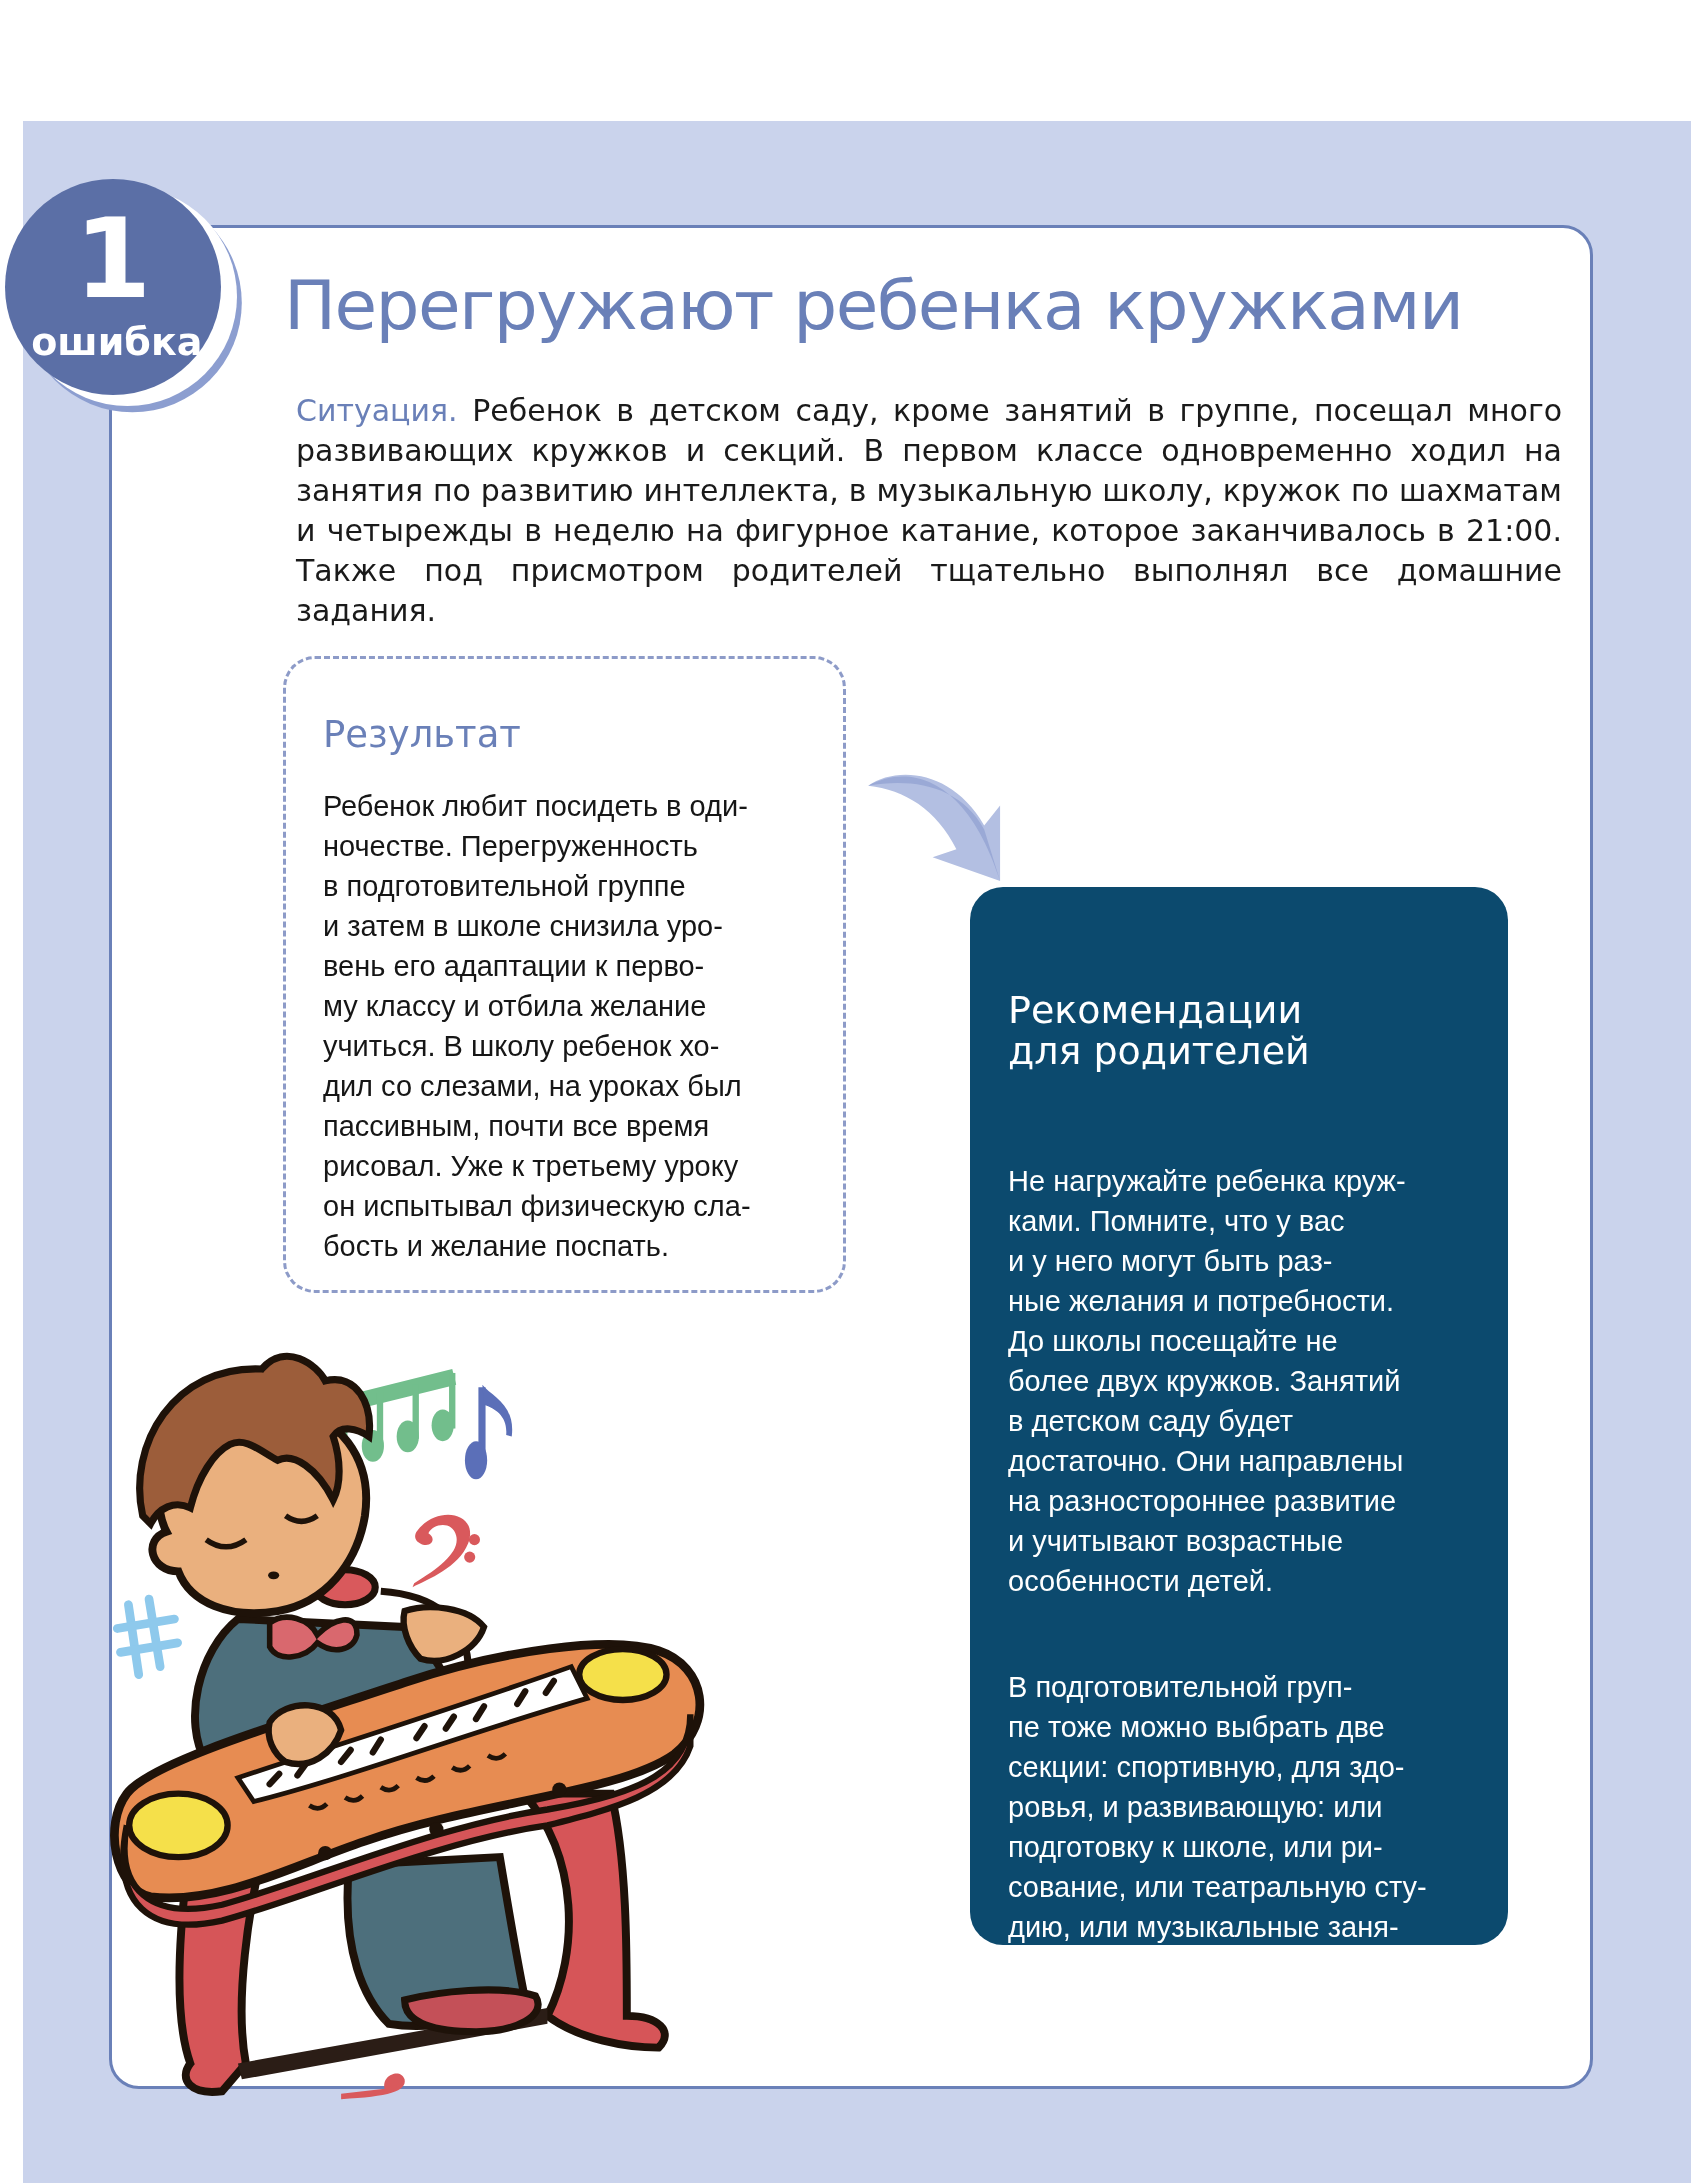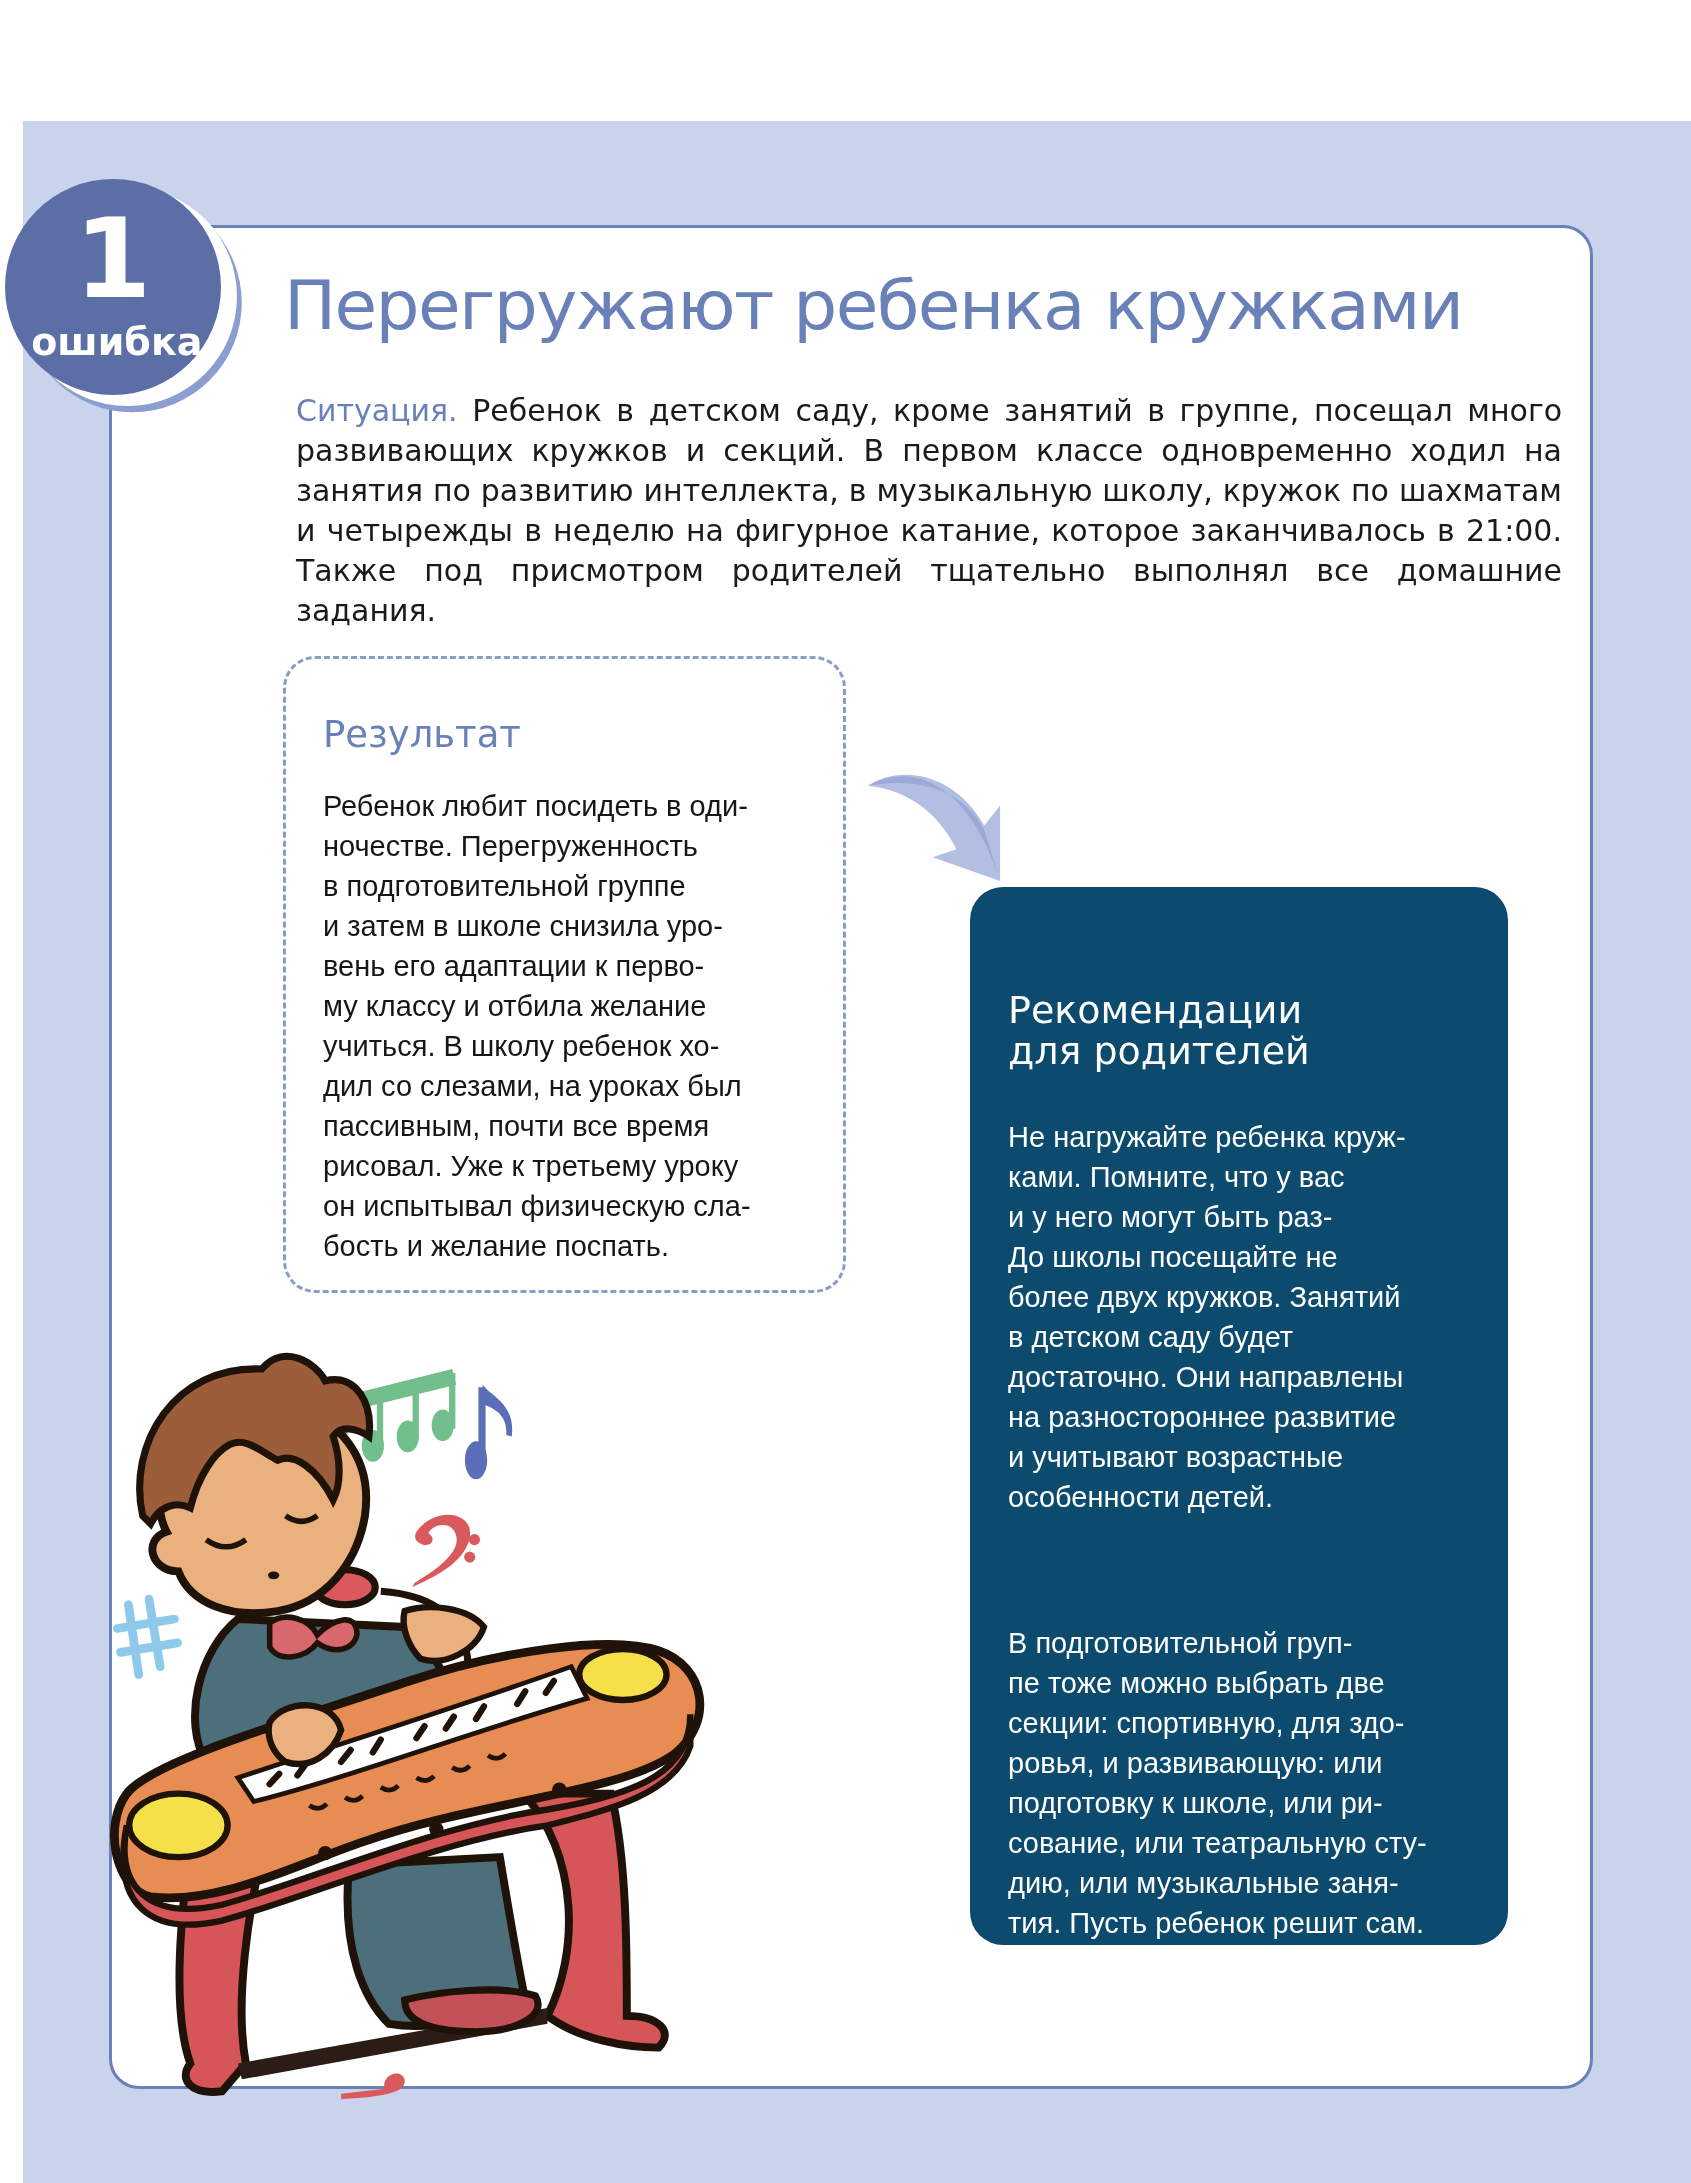--- a/index.html
+++ b/index.html
@@ -100,20 +100,21 @@
     position: absolute; left: 38px; top: 103px;
     font-family: "DejaVu Sans", sans-serif;
     font-size: 38px; line-height: 41px;
     color: #ffffff;
   }
   .rec-text {
     position: absolute; left: 38px; width: 484px;
     font-family: "Liberation Sans", sans-serif;
     font-size: 29px; line-height: 40px;
     color: #ffffff;
+    margin-top: 44px;
   }
   .rec-p1 { top: 230px; }
   .rec-p2 { top: 736px; }
   .illustration { position: absolute; left: 103px; top: 1349px; width: 754px; height: 794px; }
 </style>
 </head>
 <body>
 
 <div class="panel"></div>
 <div class="card"></div>
@@ -155,20 +156,21 @@
 
 <div class="rec">
   <div class="rec-title">
     <div>Рекомендации</div>
     <div>для родителей</div>
   </div>
   <div class="rec-text rec-p1">
     <div>Не нагружайте ребенка круж-</div>
     <div>ками. Помните, что у вас</div>
     <div>и у него могут быть раз-</div>
+    <div>ные желания и потребности.</div>
     <div>До школы посещайте не</div>
     <div>более двух кружков. Занятий</div>
     <div>в детском саду будет</div>
     <div>достаточно. Они направлены</div>
     <div>на разностороннее развитие</div>
     <div>и учитывают возрастные</div>
     <div>особенности детей.</div>
   </div>
   <div class="rec-text rec-p2">
     <div>В подготовительной груп-</div>

